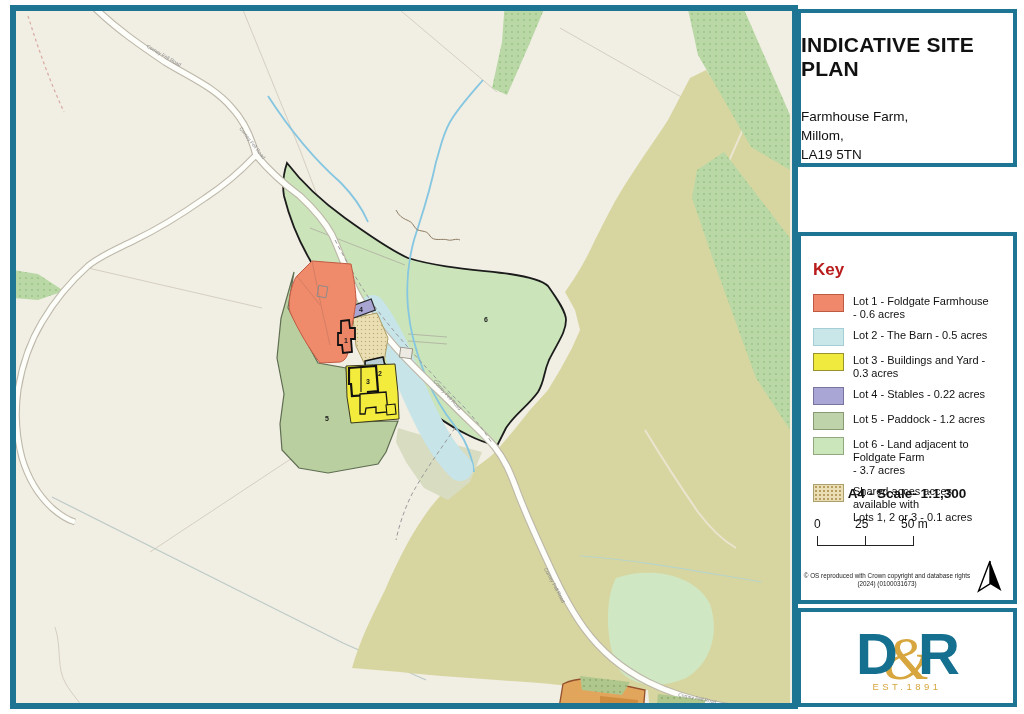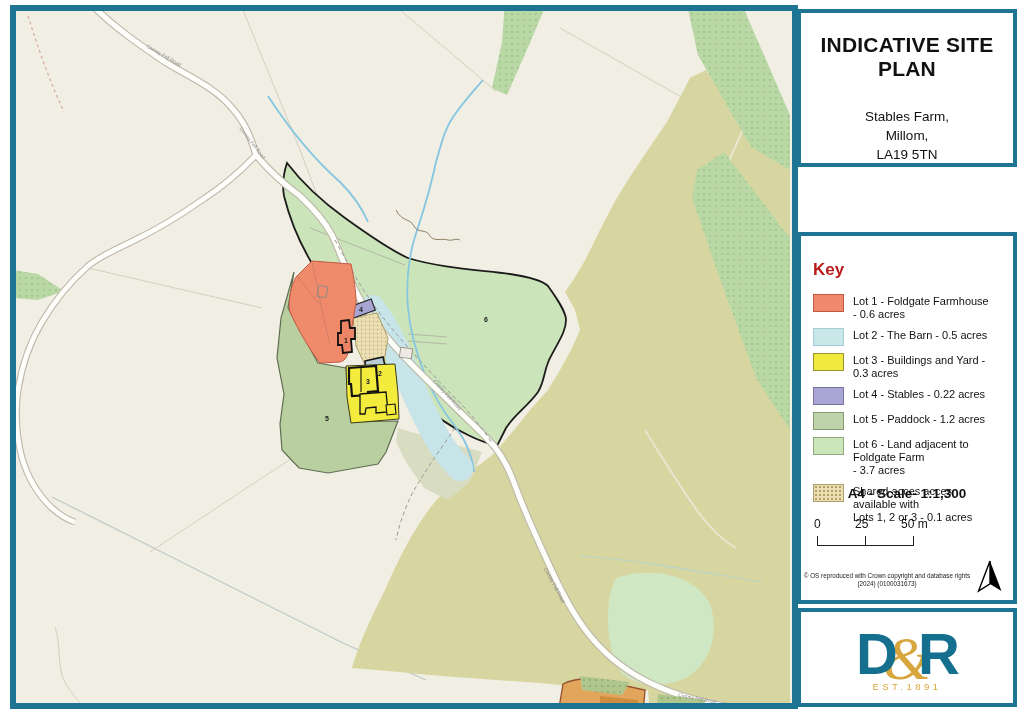--- a/index.html
+++ b/index.html
@@ -5,21 +5,21 @@
   html,body{margin:0;padding:0;background:#ffffff;font-family:"Liberation Sans","DejaVu Sans",sans-serif;}
   #page{position:relative;width:1024px;height:714px;background:#ffffff;overflow:hidden;}
 
   
   #map-panel{position:absolute;left:10px;top:5px;width:776px;height:692px;
     border:6px solid #1e7593;background:#f1eee4;overflow:hidden;}
   #map-svg{position:absolute;left:-16px;top:-11px;width:1024px;height:714px;}
 
   
   .sbox{position:absolute;left:797px;width:212px;background:#ffffff;border:4px solid #1e7593;}
-  #title-box{top:9px;height:150px;text-align:center;}
+  #title-box{top:9px;height:150px;}
   #plan-title{margin-top:20px;font-size:21px;font-weight:bold;color:#111;letter-spacing:.2px;}
   #address{margin-top:26px;font-size:13.5px;color:#111;line-height:19px;}
   #area-box{top:171px;height:49px;display:flex;align-items:center;justify-content:center;
     font-size:13.5px;color:#111;}
   #key-box{top:232px;height:364px;position:absolute;}
   #key-heading{margin:24px 0 14px 12px;font-size:17px;font-weight:bold;color:#b91c1c;}
   .lrow{display:flex;gap:9px;margin:0 20px 7px 12px;}
   .chip{width:29px;height:16px;border:1px solid #888;flex:none;margin-top:0;}
   .chip.dots{background-image:radial-gradient(#b89e62 0.8px, rgba(0,0,0,0) 0.9px);background-size:4px 4px;}
   .ltext{font-size:11px;line-height:13px;color:#111;padding-top:1px;}
@@ -204,21 +204,21 @@
         <text x="446" y="396" transform="rotate(48 446 396)">Corney Fell Road</text>
         <text x="553" y="586" transform="rotate(62 553 586)">Corney Fell Road</text>
         <text x="697" y="700" transform="rotate(11 697 700)">Corney Fell Road</text>
       </g>
     </svg>
   </div>
 
   <div class="sbox" id="title-box">
     <div id="plan-title">INDICATIVE SITE PLAN</div>
     <div id="address">
-      <div>Stables Farm,</div>
+      <div>Farmhouse Farm,</div>
       <div>Millom,</div>
       <div>LA19 5TN</div>
     </div>
   </div>
 
 
   <div class="sbox" id="key-box">
     <div id="key-heading">Key</div>
 
     <div class="lrow">

